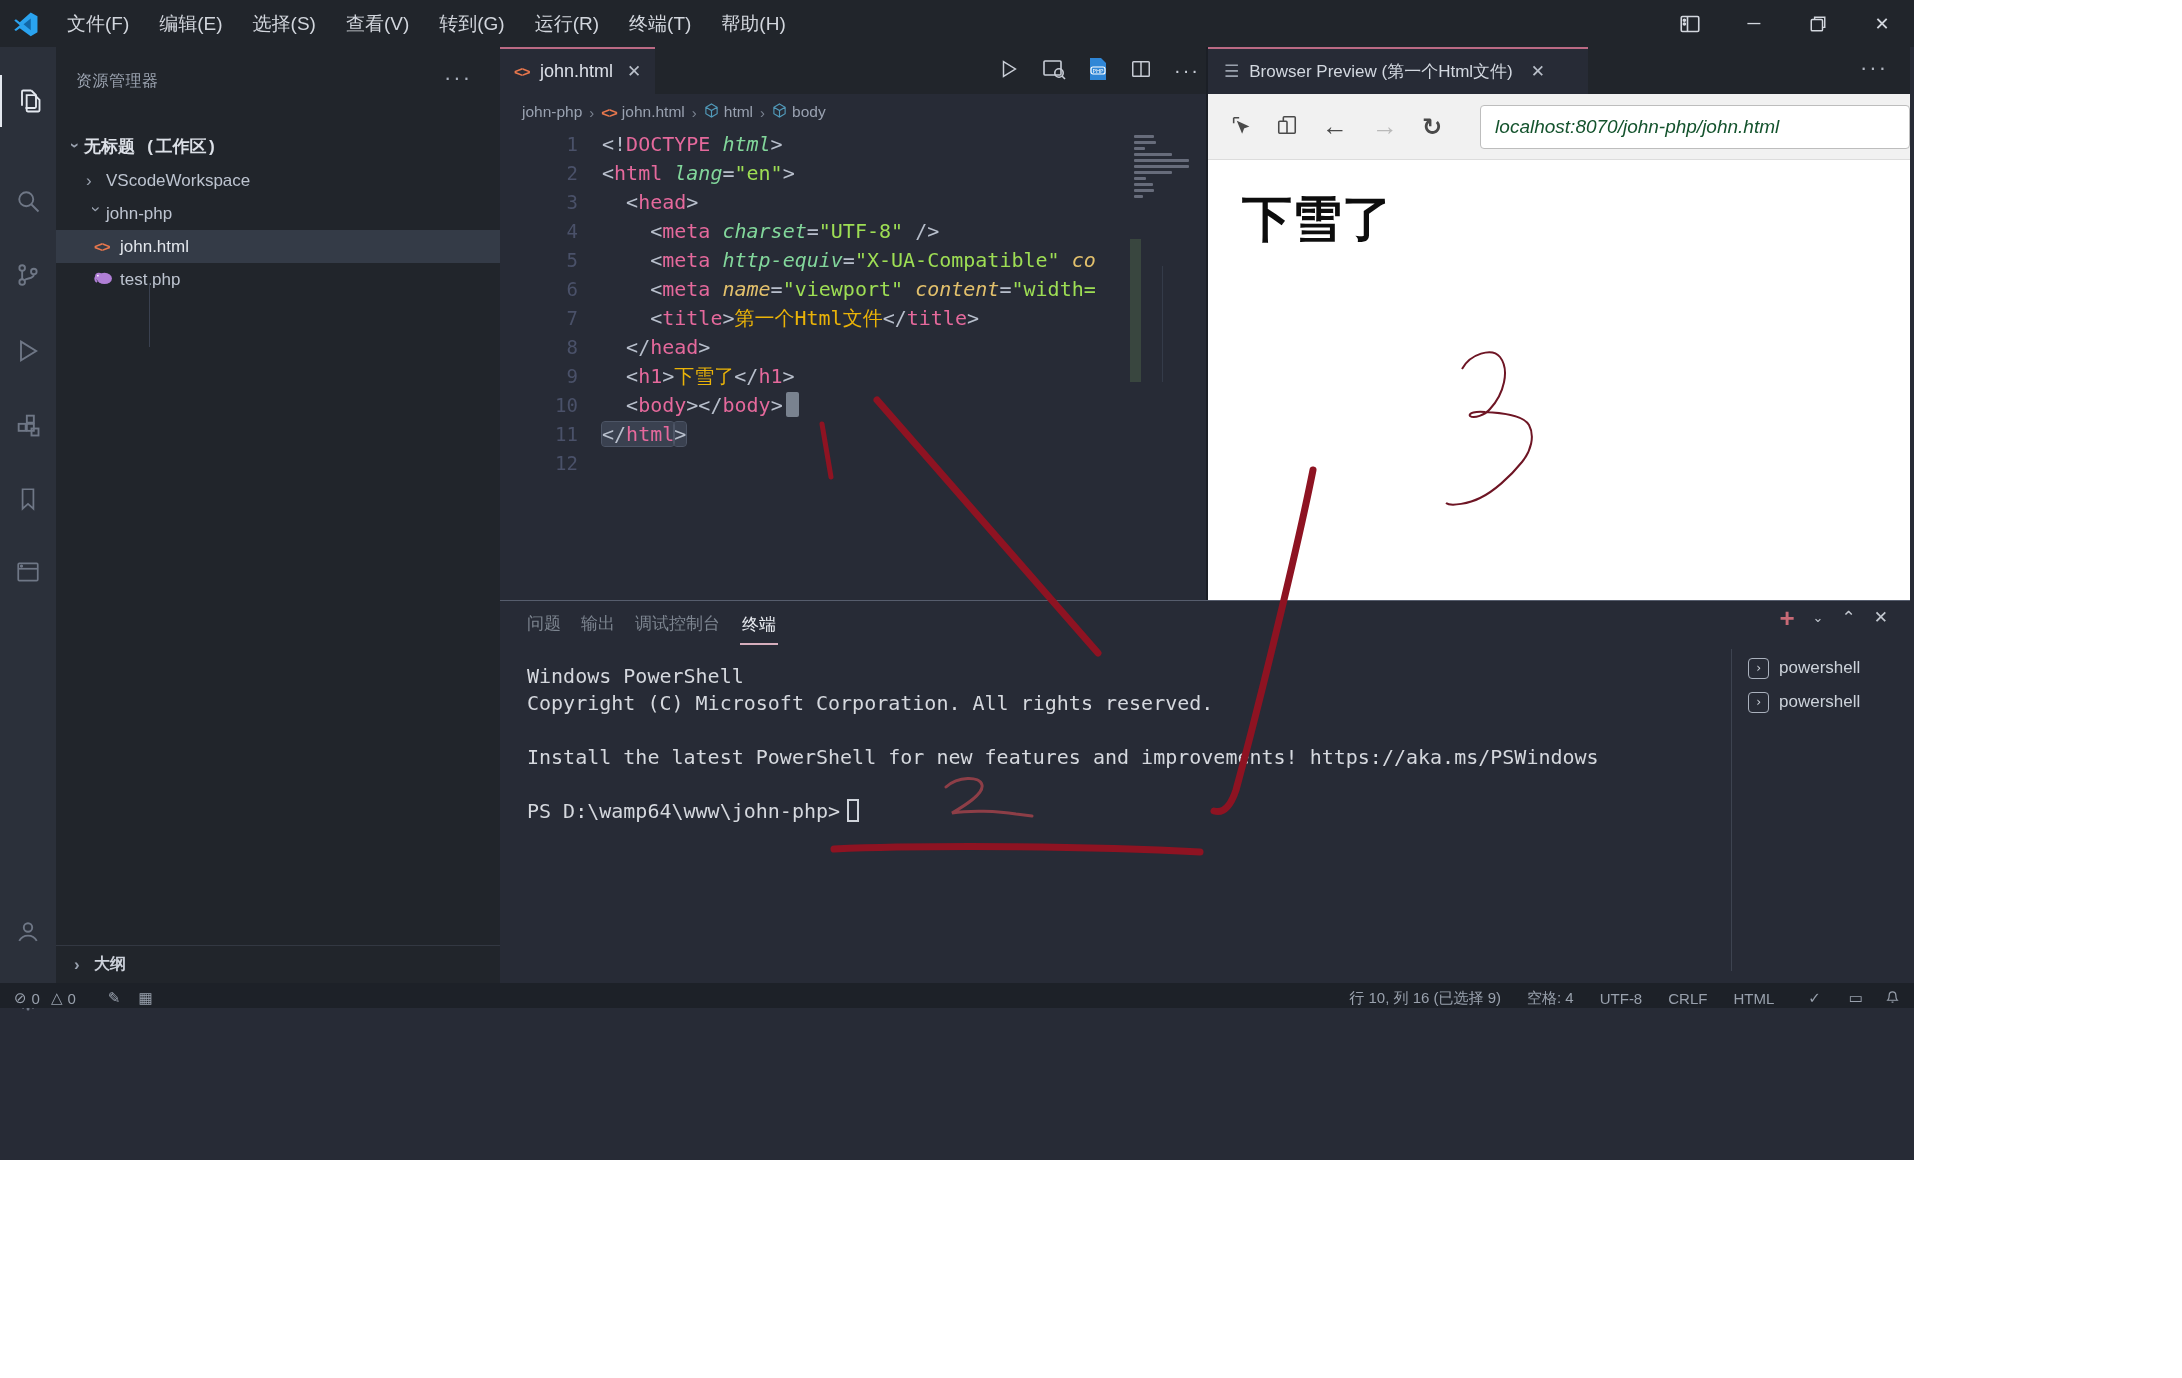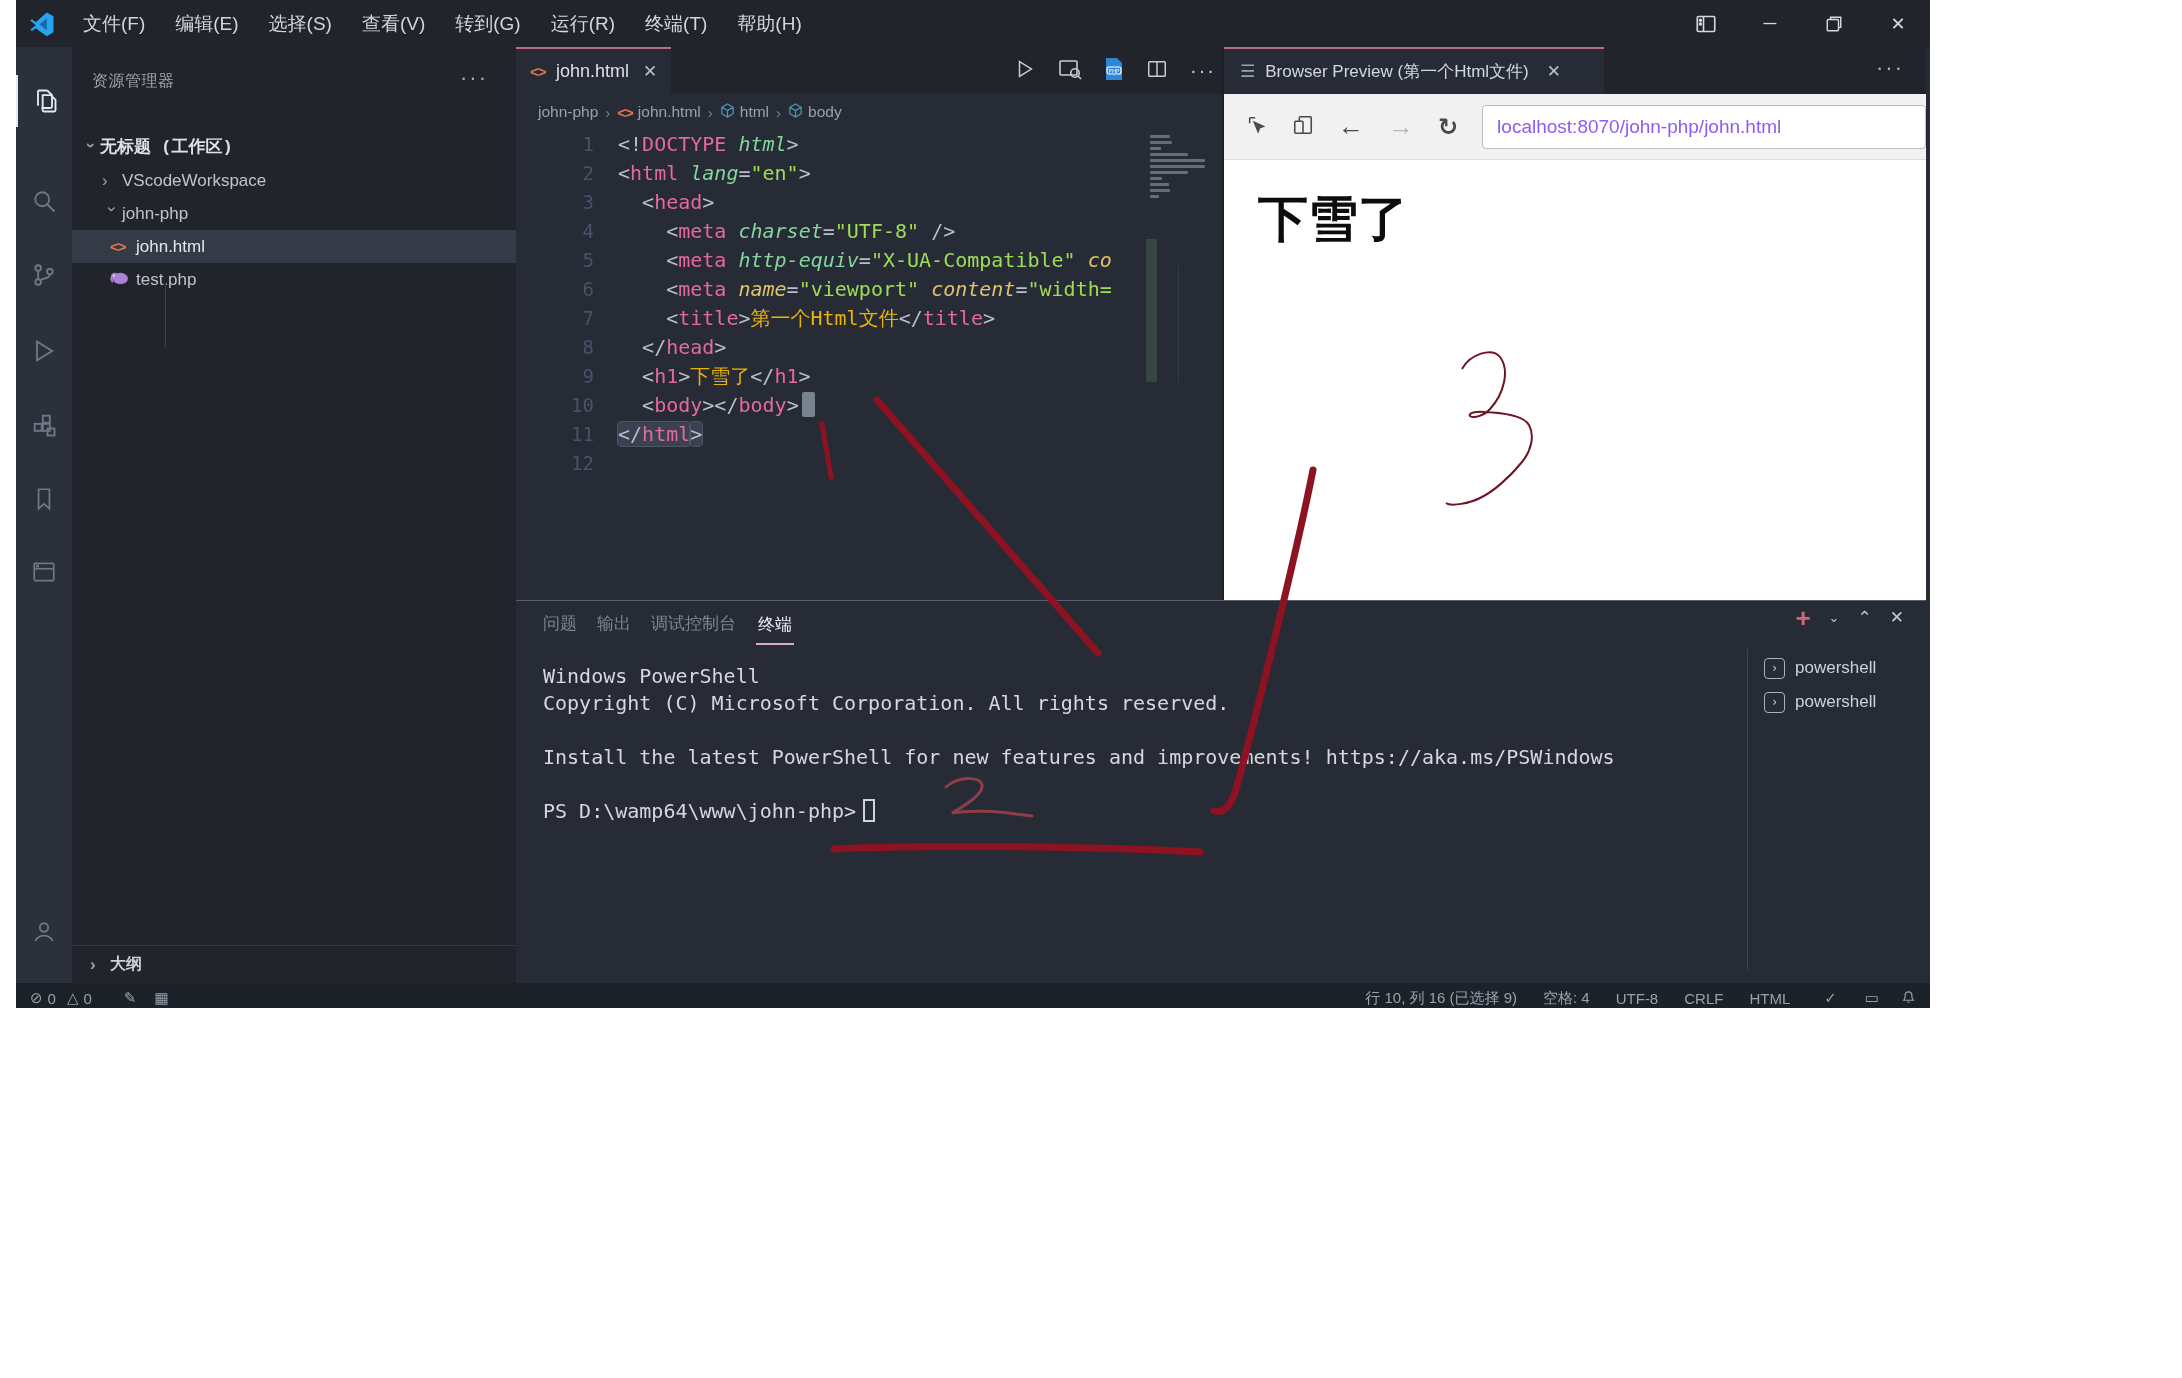--- a/index.html
+++ b/index.html
@@ -1,19 +1,19 @@
 <!DOCTYPE html>
 <html><head>
 <meta charset="utf-8">
 <style>
   *{box-sizing:border-box;margin:0;padding:0}
   body{width:2182px;height:1378px;background:#fff;position:relative;overflow:hidden;
        font-family:"Liberation Sans","DejaVu Sans",sans-serif;}
   .mono{font-family:"DejaVu Sans Mono",monospace;}
-  .win{position:absolute;left:16px;top:0;width:1914px;height:1008px;background:#272b36;overflow:hidden;padding-left:14px;}
+  .win{position:absolute;left:0;top:0;width:1914px;height:1160px;background:#272b36;overflow:hidden;padding-left:14px;}
 
   
   .titlebar{position:absolute;left:0;top:0;width:1914px;height:47px;background:#21252b;}
   .logo{position:absolute;left:13px;top:10px;width:27px;height:27px;}
   .menus{position:absolute;left:52px;top:0;height:47px;display:flex;align-items:center;font-size:19px;color:#d2d6dd;}
   .menu-item{padding:0 15px;}
   .win-title{position:absolute;left:937px;top:0;height:47px;line-height:47px;font-size:19px;color:#c6cad2;white-space:nowrap;}
   .win-controls{position:absolute;right:0;top:0;height:47px;display:flex;}
   .wc{width:64px;height:47px;display:flex;align-items:center;justify-content:center;color:#d3d7de;font-size:18px;}
 
@@ -64,22 +64,22 @@
 
   
   .preview{position:absolute;left:1208px;top:47px;width:702px;height:553px;background:#fff;}
   .pv-tabbar{position:absolute;left:0;top:0;width:100%;height:47px;background:#21252b;}
   .pv-tab{position:absolute;left:0;top:0;height:47px;min-width:380px;background:#272b36;border-top:2px solid #bb6a84;
           display:flex;align-items:center;padding:0 16px;font-size:17px;color:#d3d8e0;gap:10px;}
   .pv-more{position:absolute;right:22px;top:0;height:47px;line-height:42px;color:#aeb4bf;font-size:22px;letter-spacing:2px;}
   .pv-toolbar{position:absolute;left:0;top:47px;width:100%;height:66px;background:#f1f1f1;border-bottom:1px solid #dcdcdc;
               display:flex;align-items:center;gap:24px;padding-left:22px;color:#4a4a4a;}
   .pv-toolbar .dim{color:#b9b9b9;}
-  .urlbox{width:452px;height:44px;margin-left:0;background:#fff;border:1px solid #bdbdbd;border-radius:4px;
-          font-size:19px;color:#8b5cf6;padding:0 14px;outline:none;font-family:"Liberation Sans",sans-serif;}
+  .urlbox{width:452px;height:44px;margin-left:14px;background:#fff;border:1px solid #bdbdbd;border-radius:4px;
+          font-size:19px;color:#14532d;padding:0 14px;outline:none;font-family:"Liberation Sans",sans-serif;font-style:italic;}
   .pv-content{position:absolute;left:0;top:113px;width:100%;height:440px;background:#fff;}
   .pv-h1{position:absolute;left:34px;top:26px;font-size:50px;font-weight:800;color:#0d0d0d;font-family:"DejaVu Sans",sans-serif;}
 
   
   .terminal{position:absolute;left:500px;top:600px;width:1410px;height:383px;background:#272b36;border-top:1px solid #565d6d;}
   .t-tabs{position:absolute;left:27px;top:0;height:45px;display:flex;align-items:center;gap:20px;font-size:17px;color:#7d8590;}
   .t-tab.on{color:#e9ecf1;border-bottom:2px solid #d6aebd;padding:10px 2px 7px;}
   .t-actions{position:absolute;right:22px;top:6px;display:flex;align-items:center;gap:18px;color:#c3c8d0;font-size:17px;}
   .t-plus{font-size:26px;font-weight:bold;color:#c96a76;line-height:20px;}
   .t-body{position:absolute;left:27px;top:45px;width:1180px;font-size:20px;color:#d5d8de;}

